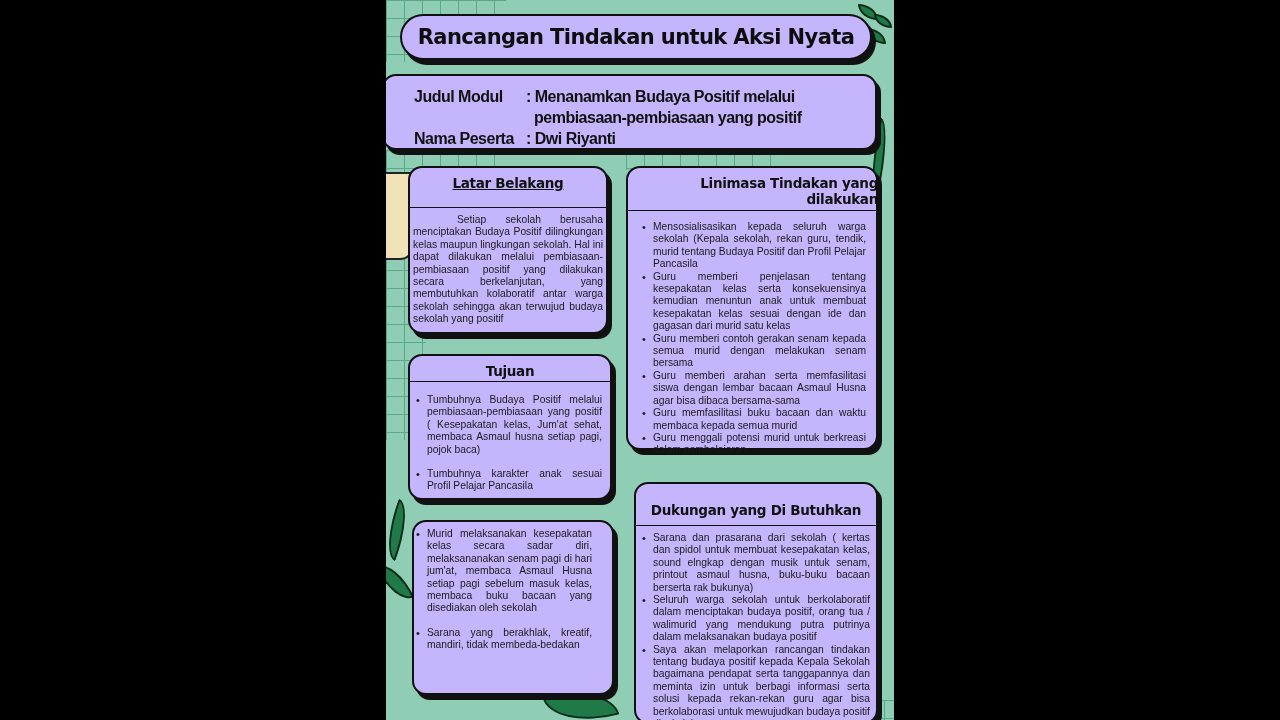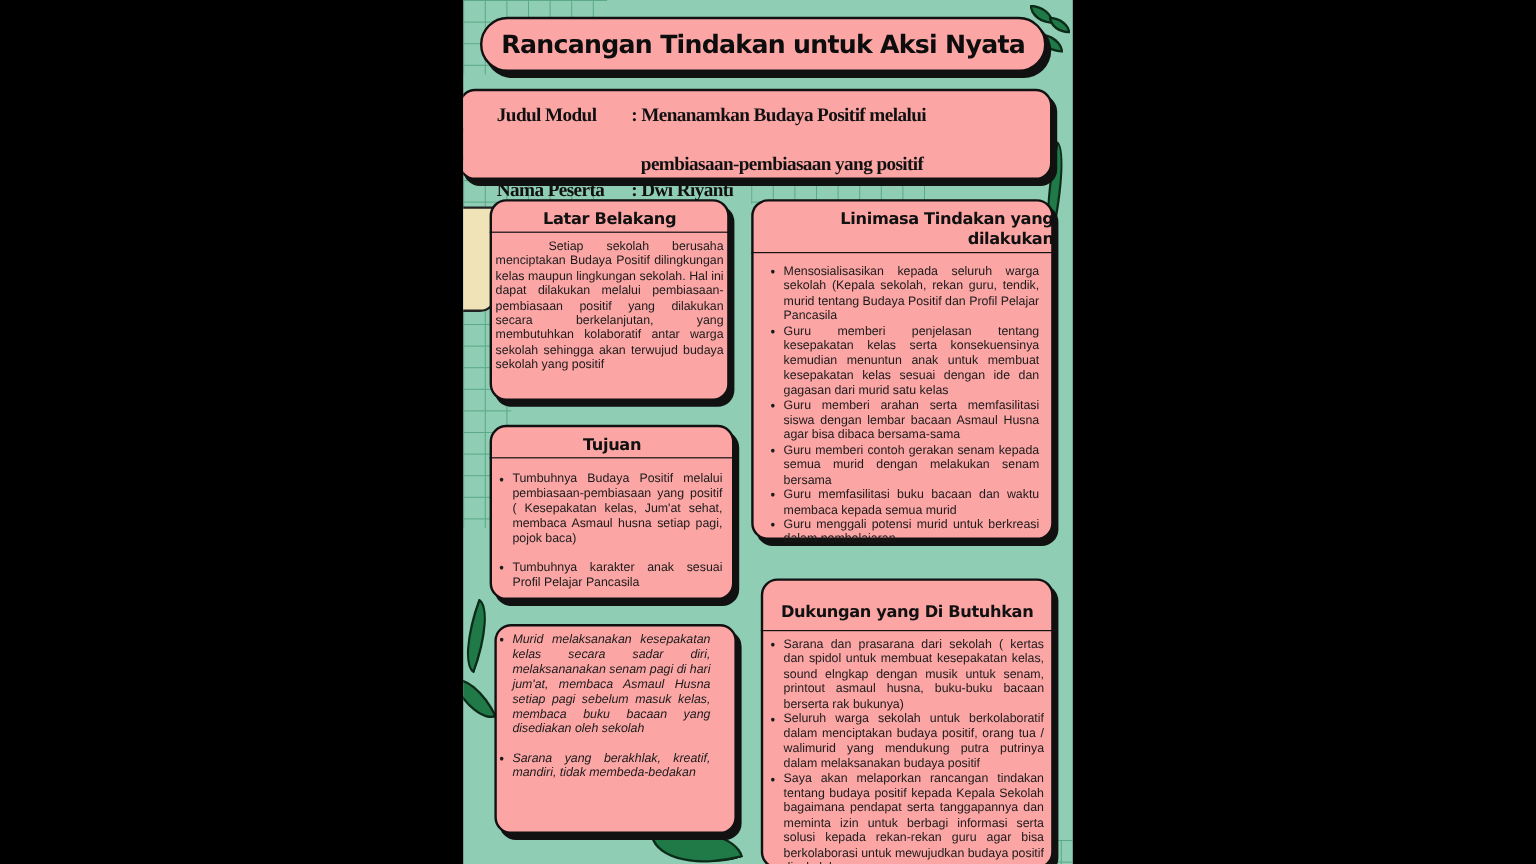--- a/index.html
+++ b/index.html
@@ -13,68 +13,68 @@
   .grid {
     position: absolute; background-image:
       linear-gradient(#2f8a63 1px, transparent 1px),
       linear-gradient(90deg, #2f8a63 1px, transparent 1px);
     background-size: 18px 18px; opacity: .55;
   }
   .leaf { position: absolute; border-radius: 0 100% 0 100%; background: #1f7a47; border: 2px solid #0b2a17; }
   .pot { position: absolute; border-radius: 4px 4px 14px 14px; background: #f1e3b8; border: 2px solid #222; }
 
   .box {
-    position: absolute; background: #fca5a5; border: 2.5px solid #111;
+    position: absolute; background: #c4b5fd; border: 2.5px solid #111;
     border-radius: 14px; box-shadow: 4px 5px 0 #111;
   }
   .pill { border-radius: 30px; }
 
   .title {
     position: absolute; left: 14px; top: 14px; width: 472px; height: 46px;
     display: flex; align-items: center; justify-content: center;
   }
   .title h1 {
     font-family: "DejaVu Sans", sans-serif; font-weight: bold; font-size: 21px;
     letter-spacing: -0.6px; color: #0d0d0d;
   }
 
   .info { left: -4px; top: 74px; width: 495px; height: 76px; padding: 10px 0 0 30px; }
-  .info-row { display: flex; font-weight: bold; font-size: 16px; line-height: 21px; color: #111; font-family: Liberation Serif, serif; letter-spacing: -0.5px; }
+  .info-row { display: flex; font-weight: bold; font-size: 16px; line-height: 21px; color: #111; font-family: Liberation Sans, sans-serif; letter-spacing: -0.5px; }
   .info-label { width: 112px; flex: none; }
   .info-label2 { width: 112px; flex: none; }
-  .info-val { padding-left: 8px; margin-top: 20px; }
+  .info-val { padding-left: 8px; }
 
   .card-head {
     text-align: center; font-weight: bold; font-family: "DejaVu Sans", sans-serif;
     font-size: 13.5px; letter-spacing: -0.3px; color: #111;
     border-bottom: 1.5px solid #111; margin: 0 -2px;
   }
   .card-body { font-size: 10.3px; line-height: 12.4px; color: #1a1a1a; text-align: justify; }
   .card-body p { text-indent: 0; }
   ul.bullets { list-style: none; }
   ul.bullets li { position: relative; padding-left: 11px; text-align: justify; }
   ul.bullets li::before { content: "•"; position: absolute; left: 0; top: 0; font-size: 11px; }
 
   .latar { left: 22px; top: 166px; width: 200px; height: 168px; }
-  .latar .card-head { padding: 7px 0 2px; }
+  .latar .card-head { padding: 7px 0 16px; text-decoration: underline; }
   .latar .card-body { padding: 6px 3px 0 3px; }
   .latar .indent { display: inline-block; width: 44px; }
 
   .linimasa { left: 240px; top: 166px; width: 252px; height: 284px; }
   .linimasa .card-head { padding: 7px 0 3px; text-align: right; padding-left: 8px; }
   .linimasa .card-body { padding: 10px 10px 0 14px; }
 
   .tujuan { left: 22px; top: 354px; width: 204px; height: 146px; }
   .tujuan .card-head { padding: 7px 0 2px; }
   .tujuan .card-body { padding: 12px 8px 0 6px; }
   .tujuan li + li { margin-top: 12px; }
 
   .tolak { left: 26px; top: 520px; width: 202px; height: 175px; }
   .tolak .card-head { padding: 12px 0 4px; }
-  .tolak .card-body { padding: 6px 20px 0 2px; font-style: italic; }
+  .tolak .card-body { padding: 6px 20px 0 2px; }
   .tolak li + li { margin-top: 12px; }
 
   .dukungan { left: 248px; top: 466px; width: 244px; height: 242px; margin-top: 16px; }
   .dukungan .card-head { padding: 18px 0 7px; }
   .dukungan .card-body { padding: 6px 6px 0 6px; }
 </style>
 </head>
 <body>
 
 <div class="poster">
@@ -120,22 +120,22 @@
       <p><span class="indent"></span><span>Setiap sekolah berusaha menciptakan Budaya Positif dilingkungan kelas maupun lingkungan sekolah. Hal ini dapat dilakukan melalui pembiasaan-pembiasaan positif yang dilakukan secara berkelanjutan, yang membutuhkan kolaboratif antar warga sekolah sehingga akan terwujud budaya sekolah yang positif</span></p>
     </div>
   </div>
 
   <div class="box linimasa">
     <div class="card-head">Linimasa Tindakan yang dilakukan</div>
     <div class="card-body">
       <ul class="bullets">
         <li>Mensosialisasikan kepada seluruh warga sekolah (Kepala sekolah, rekan guru, tendik, murid tentang Budaya Positif dan Profil Pelajar Pancasila</li>
         <li>Guru memberi penjelasan tentang kesepakatan kelas serta konsekuensinya kemudian menuntun anak untuk membuat kesepakatan kelas sesuai dengan ide dan gagasan dari murid satu kelas</li>
+        <li>Guru memberi contoh gerakan senam kepada semua murid dengan melakukan senam bersama</li>
         <li>Guru memberi arahan serta memfasilitasi siswa dengan lembar bacaan Asmaul Husna agar bisa dibaca bersama-sama</li>
-        <li>Guru memberi contoh gerakan senam kepada semua murid dengan melakukan senam bersama</li>
         <li>Guru memfasilitasi buku bacaan dan waktu membaca kepada semua murid</li>
         <li>Guru menggali potensi murid untuk berkreasi dalam pembelajaran</li>
       </ul>
     </div>
   </div>
 
   <div class="box tujuan">
     <div class="card-head">Tujuan</div>
     <div class="card-body">
       <ul class="bullets">

